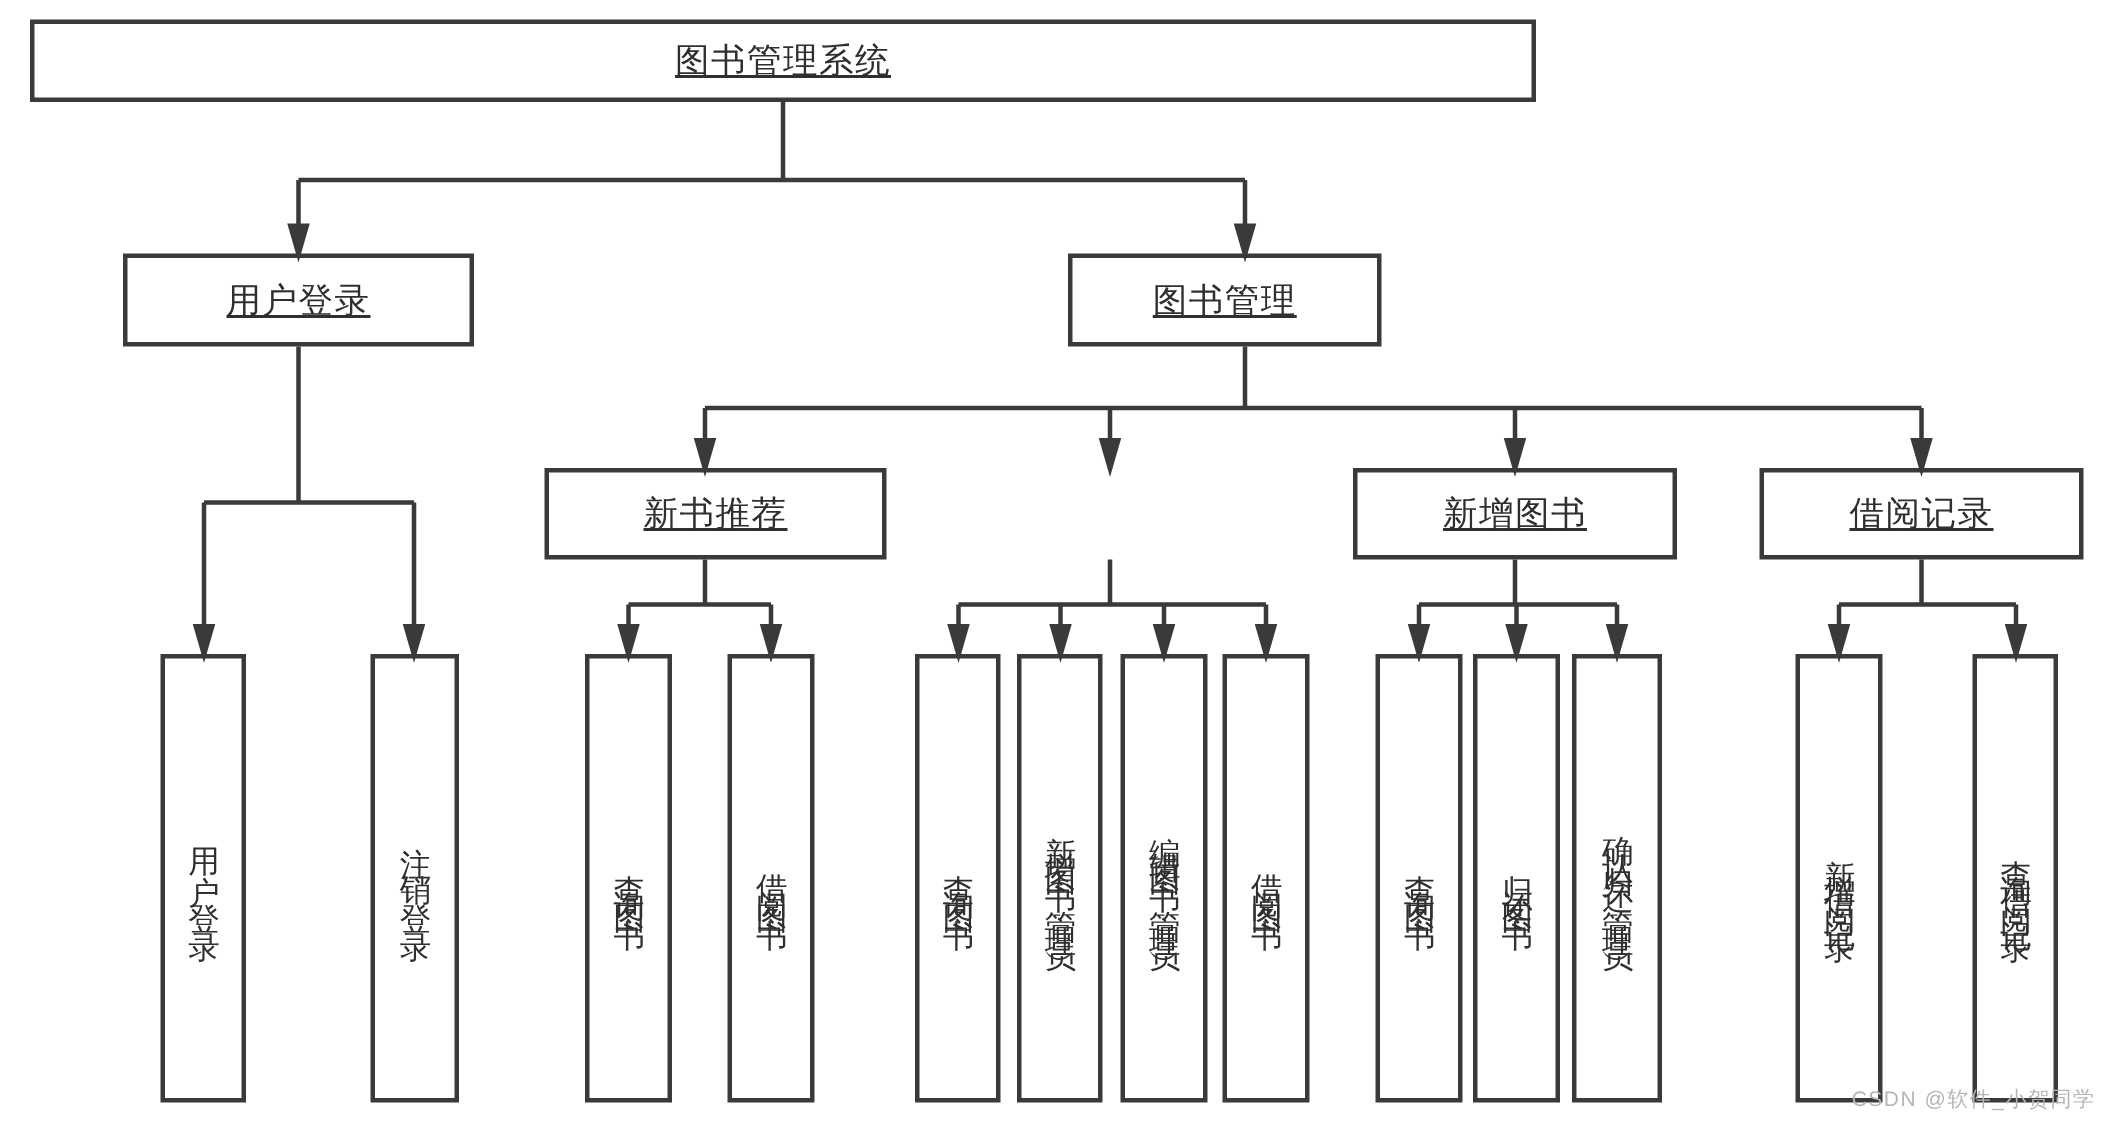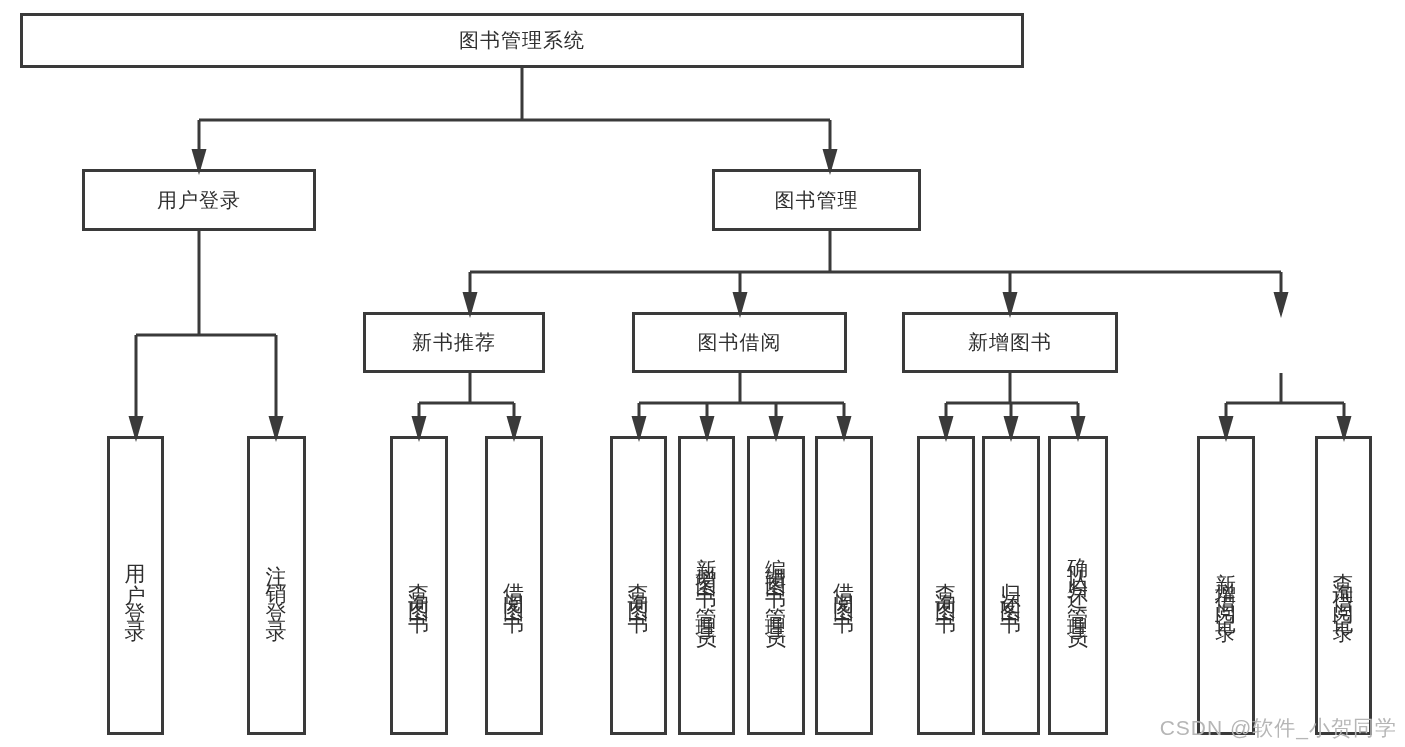--- a/index.html
+++ b/index.html
@@ -18,42 +18,43 @@
   }
   .node{
     position:absolute;
     background:#fff;
     border:3px solid var(--line);
     box-sizing:border-box;
     display:flex;align-items:center;justify-content:center;
     color:var(--text);
   }
   .hnode span{
-    font-size:20px;
+    font-size:23px;
     letter-spacing:1px;
     white-space:nowrap;
+    text-decoration:underline;
   }
   .vnode span{
     writing-mode:vertical-rl;
     text-orientation:mixed;
     font-size:21px;
     line-height:1;
     letter-spacing:10px;
   }
   .vnode.spread span{letter-spacing:19px;}
   svg.connectors{
     position:absolute;left:0;top:0;width:1405px;height:747px;
     pointer-events:none;
   }
   .stem{stroke:var(--line);stroke-width:3;fill:none;}
   .arrow{fill:var(--line);stroke:none;}
   .watermark{
     position:absolute;
     right:8px;bottom:5px;
-    font-size:21px;
+    font-size:14px;
     color:var(--watermark);
     letter-spacing:1px;
     white-space:nowrap;
   }
 </style>
 </head>
 <body>
 
 <div class="canvas">
 
@@ -62,32 +63,32 @@
   </div>
 
   <div class="node hnode" style="left:82px;top:169px;width:234px;height:62px">
     <span>用户登录</span>
   </div>
 
   <div class="node hnode" style="left:712px;top:169px;width:209px;height:62px">
     <span>图书管理</span>
   </div>
 
-  <div class="node hnode" style="left:363px;top:312px;width:182px;height:61px">
+  <div class="node hnode" style="left:363px;top:312px;width:228px;height:61px">
     <span>新书推荐</span>
   </div>
 
-  <div class="node hnode" style="left:632px;top:312px;width:215px;height:61px">
-    <span>图书借阅</span>
-  </div>
 
   <div class="node hnode" style="left:902px;top:312px;width:216px;height:61px">
     <span>新增图书</span>
   </div>
 
+  <div class="node hnode" style="left:1173px;top:312px;width:216px;height:61px">
+    <span>借阅记录</span>
+  </div>
 
   <div class="node vnode spread" style="left:107px;top:436px;width:57px;height:299px">
     <span>用户登录</span>
   </div>
   <div class="node vnode spread" style="left:247px;top:436px;width:59px;height:299px">
     <span>注销登录</span>
   </div>
 
   <div class="node vnode" style="left:390px;top:436px;width:58px;height:299px">
     <span>查询图书</span>

